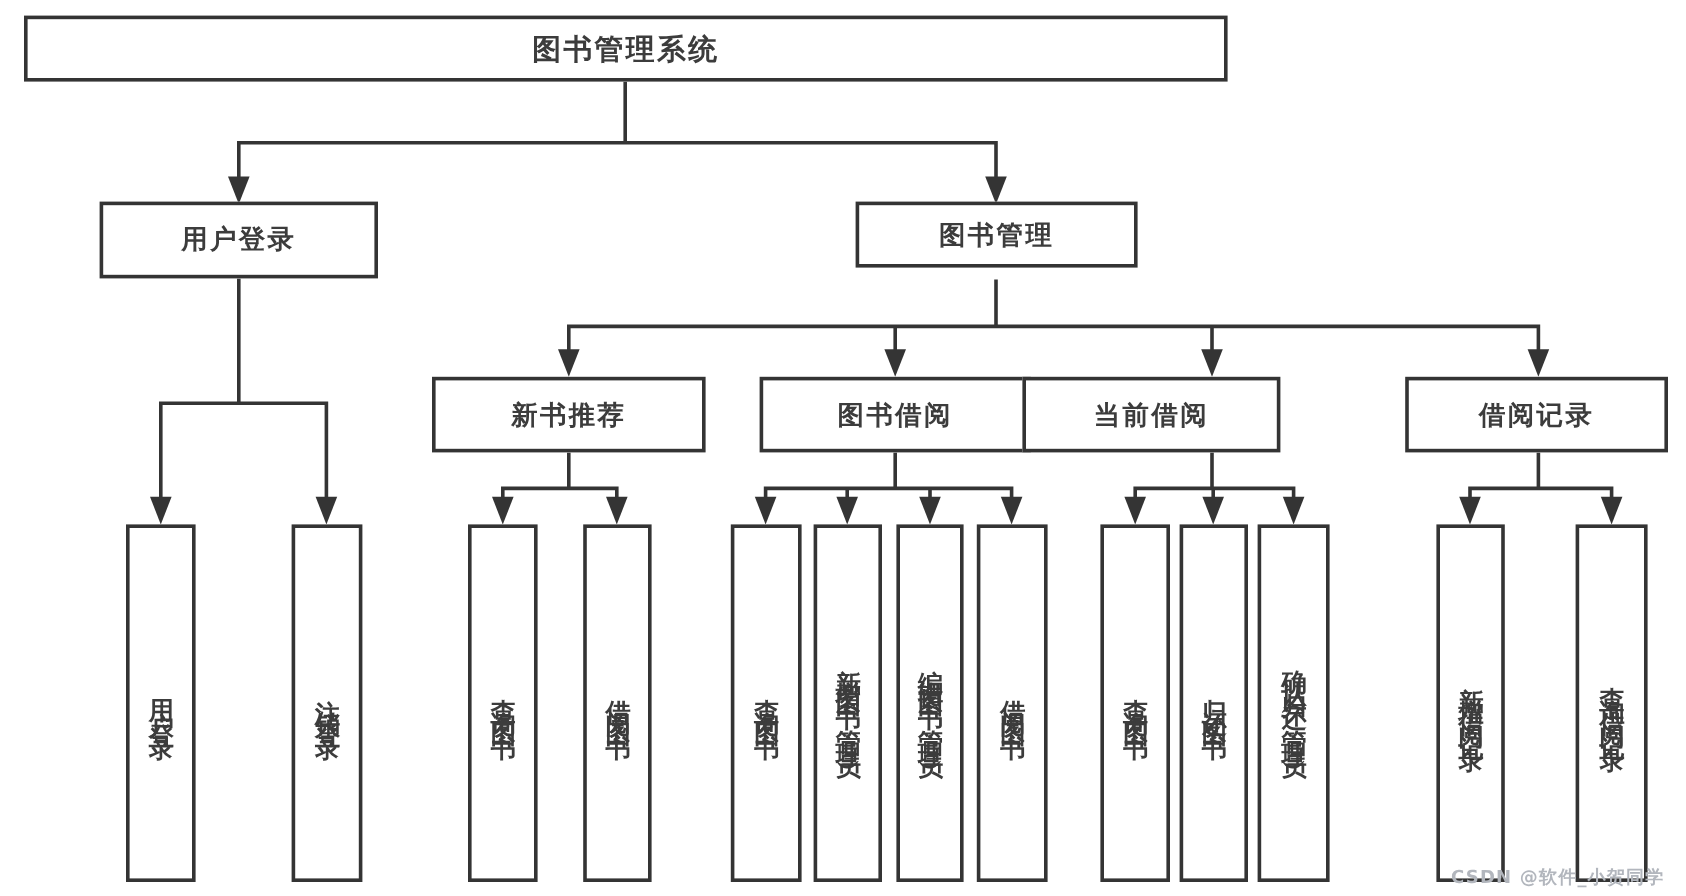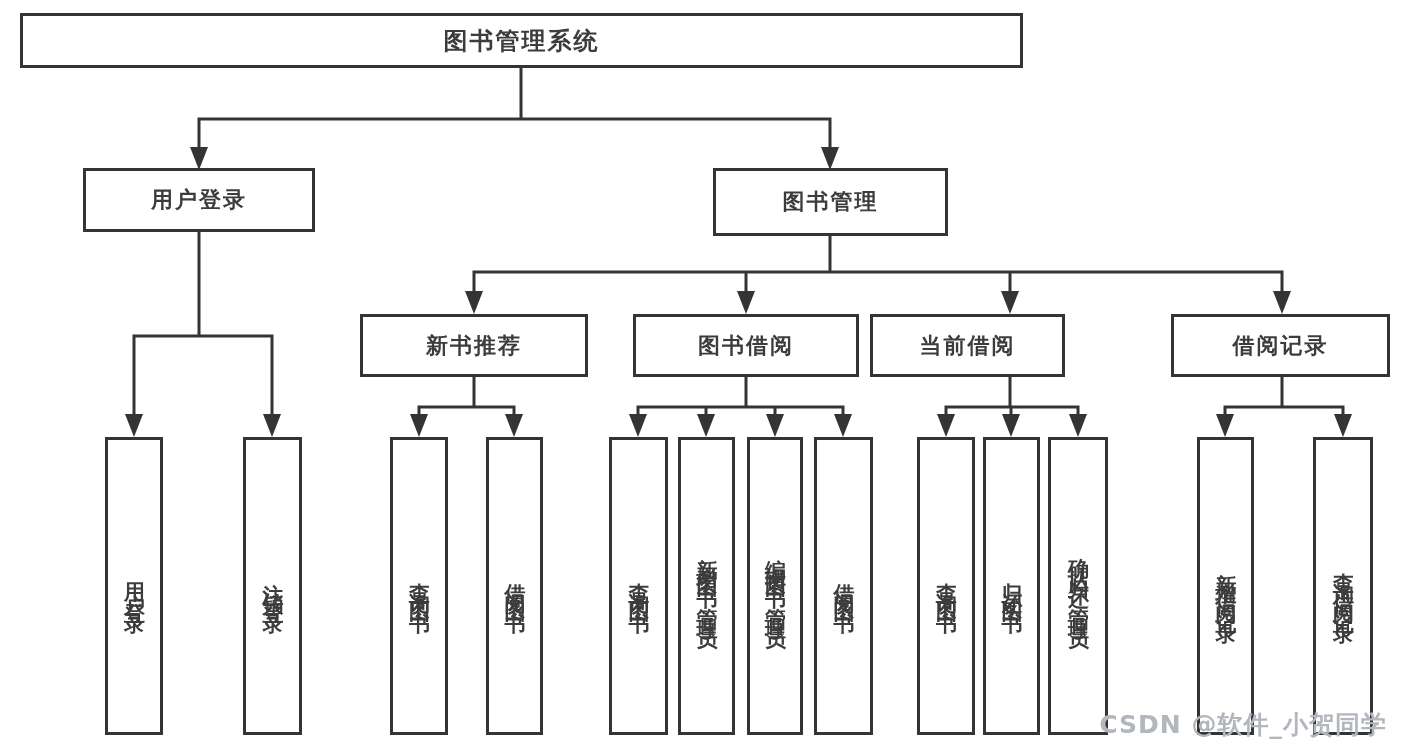--- a/index.html
+++ b/index.html
@@ -29,24 +29,24 @@
     writing-mode: vertical-rl;
     text-orientation: mixed;
     font-size: 21px;
     letter-spacing: 10px;
     line-height: 1;
     white-space: nowrap;
   }
   
   #b-root      { left: 20px;   top: 13px;  width: 1003px; height: 55px; }
   #b-login     { left: 83px;   top: 168px; width: 232px;  height: 64px; }
-  #b-manage    { left: 713px;  top: 168px; width: 235px;  height: 68px; }
+  #b-manage    { left: 713px;  top: 168px; width: 235px;  height: 55px; }
   #b-recommend { left: 360px;  top: 314px; width: 228px;  height: 63px; }
   #b-borrow    { left: 633px;  top: 314px; width: 226px;  height: 63px; }
-  #b-current   { left: 870px;  top: 314px; width: 195px;  height: 63px; }
+  #b-current   { left: 852px;  top: 314px; width: 215px;  height: 63px; }
   #b-records   { left: 1171px; top: 314px; width: 219px;  height: 63px; }
   .leaf-node   { top: 437px; height: 298px; }
   #l-login-user   { left: 105px;  width: 58px; }
   #l-login-logout { left: 243px;  width: 59px; }
   #l-rec-query    { left: 390px;  width: 58px; }
   #l-rec-borrow   { left: 486px;  width: 57px; }
   #l-bor-query    { left: 609px;  width: 59px; }
   #l-bor-add      { left: 678px;  width: 57px; }
   #l-bor-edit     { left: 747px;  width: 56px; }
   #l-bor-borrow   { left: 814px;  width: 59px; }
@@ -58,21 +58,21 @@
   .connectors {
     position: absolute;
     left: 0; top: 0;
     width: 1405px; height: 747px;
     pointer-events: none;
   }
   .watermark {
     position: absolute;
     right: 18px;
     bottom: 6px;
-    font-size: 25px;
+    font-size: 15px;
     color: #b2b6bd;
     letter-spacing: 1px;
     z-index: 5;
     white-space: nowrap;
   }
 </style>
 </head>
 <body>
 
 <div class="canvas">

